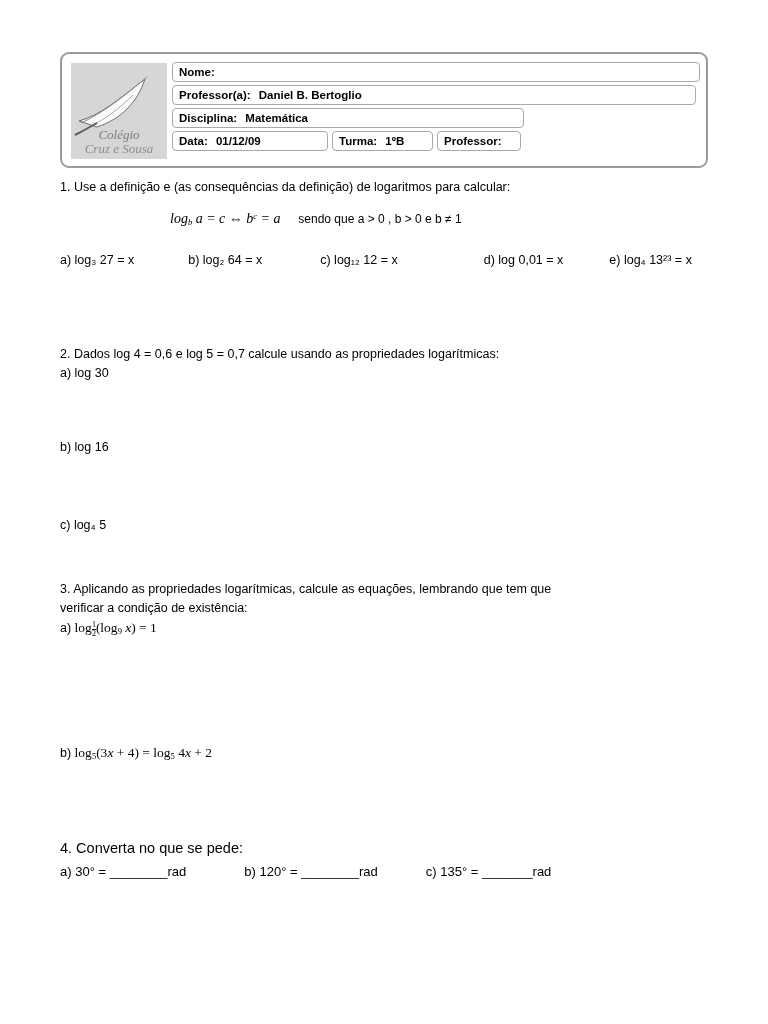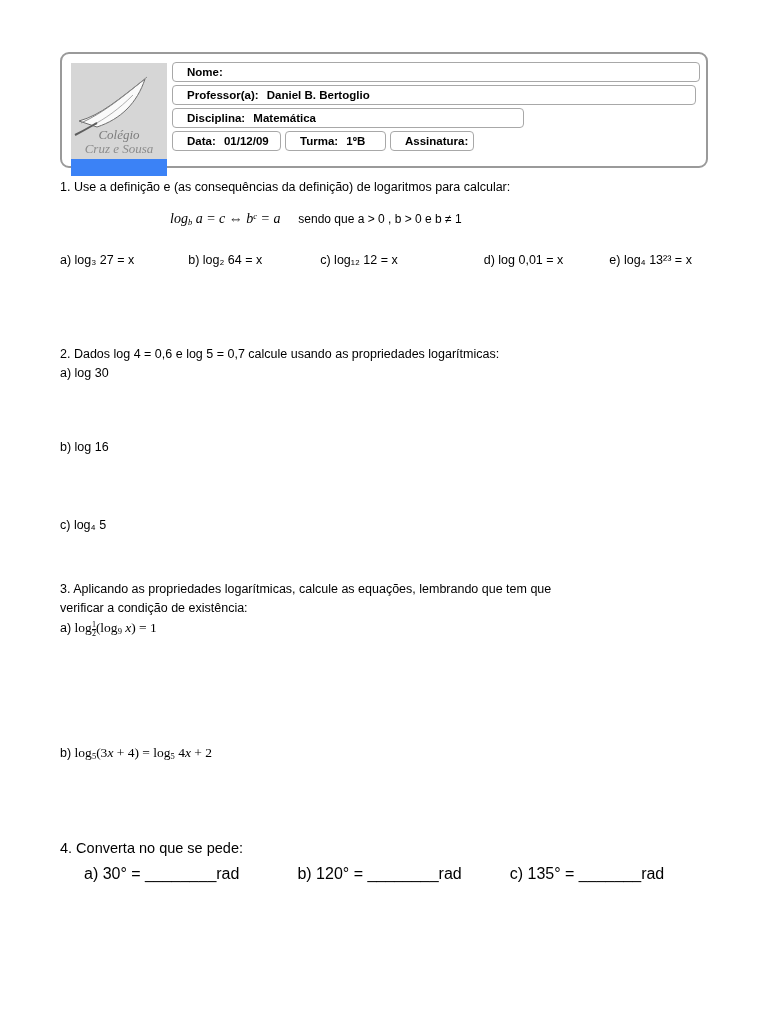--- a/index.html
+++ b/index.html
@@ -32,22 +32,22 @@
     border: 2px solid #9a9a9a;
     border-radius: 9px;
     box-sizing: border-box;
     background: #ffffff;
   }
   .logo-box {
     position: absolute;
     left: 9px;
     top: 9px;
     width: 96px;
-    height: 113px;
-    background: #3b82f6;
+    height: 96px;
+    background: #15803d;
     overflow: hidden;
   }
   .logo-box svg { display: block; }
 
   .fields {
     position: absolute;
     left: 110px;
     top: 8px;
     width: 528px;
   }
@@ -55,31 +55,31 @@
     display: flex;
     align-items: stretch;
     margin-bottom: 3px;
   }
   .field {
     border: 1px solid #a8a8a8;
     border-radius: 4px;
     height: 20px;
     line-height: 19px;
     box-sizing: border-box;
-    padding: 0 14px;
+    padding: 0 6px;
     font-size: 11.5px;
     white-space: nowrap;
     overflow: hidden;
   }
   .field .lbl { font-weight: bold; }
   .field .val { font-weight: bold; margin-left: 5px; }
   .f-nome  { width: 528px; }
   .f-prof  { width: 524px; }
   .f-disc  { width: 352px; }
-  .f-data  { width: 109px; }
+  .f-data  { width: 156px; }
   .f-turma { width: 101px; margin-left: 4px; }
   .f-trim  { width: 84px;  margin-left: 4px; }
 
   .sign-box {
     position: absolute;
     left: 439px;
     top: 56px;
     width: 199px;
     height: 50px;
     border: 1px solid #a8a8a8;
@@ -152,21 +152,21 @@
     vertical-align: -0.55em;
     text-align: center;
     font-size: 8px;
     line-height: 1;
     font-style: normal;
   }
   .frac .num { display: block; }
   .frac .den { display: block; border-top: 1px solid #000; }
 
   .q4title { font-size: 14.5px; margin-top: 0; }
-  .q4line { font-size: 16px; margin-top: 2px; margin-left: 24px; }
+  .q4line { font-size: 13px; margin-top: 2px; }
   .q4line .gapA { display: inline-block; width: 58px; }
   .q4line .gapB { display: inline-block; width: 48px; }
 </style>
 </head>
 <body>
 
 <div class="page">
 
   <div class="header">
 
@@ -204,21 +204,21 @@
       <div class="fieldrow">
         <div class="field f-data">
           <span class="lbl">Data:</span>
           <span class="val">01/12/09</span>
         </div>
         <div class="field f-turma">
           <span class="lbl">Turma:</span>
           <span class="val">1ºB</span>
         </div>
         <div class="field f-trim">
-          <span class="lbl">Assinatura:</span>
+          <span class="lbl">Professor:</span>
           <span class="val"></span>
         </div>
       </div>
     </div>
 
   </div>
 
   <div class="content">
 
     <p class="q">1. Use a definição e (as consequências da definição) de logaritmos para calcular:</p>

